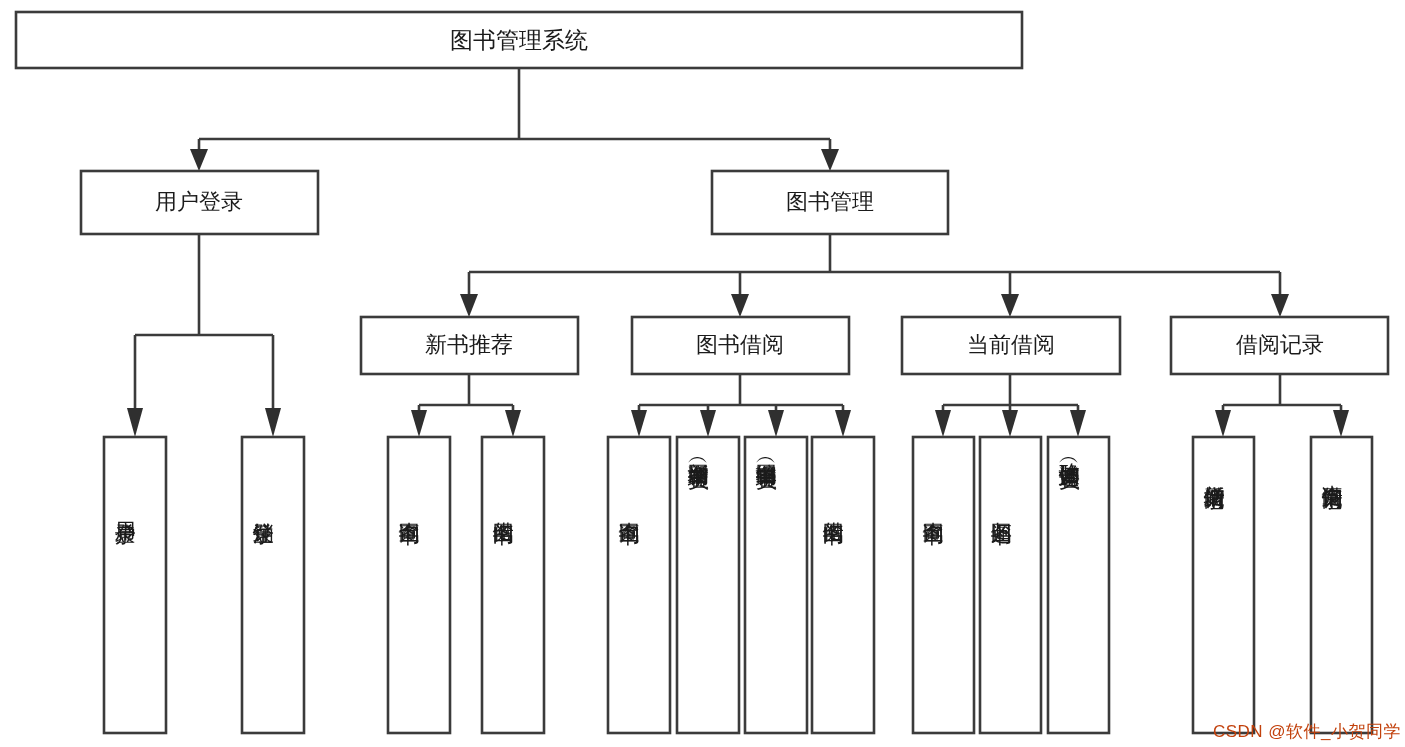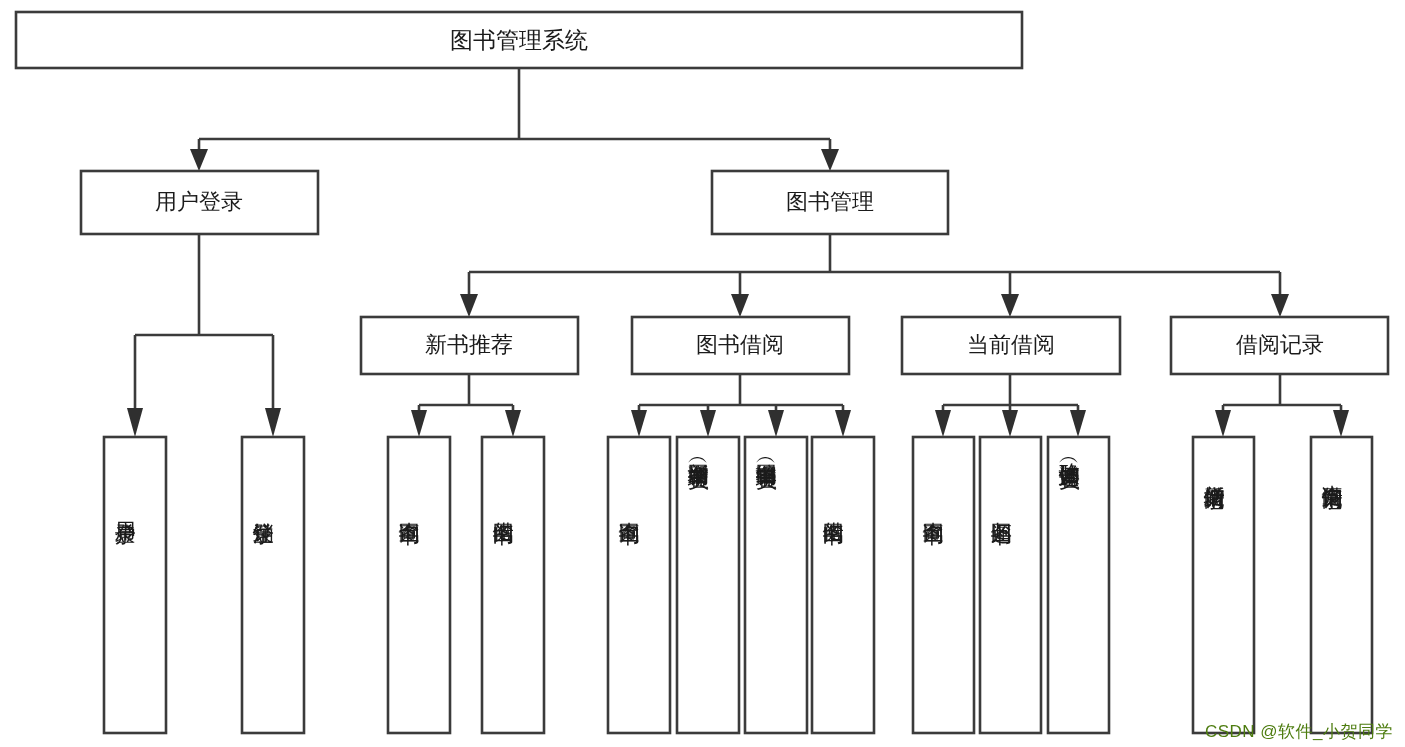--- a/index.html
+++ b/index.html
@@ -60,25 +60,25 @@
     font-size: 21px;
     line-height: 1.06;
     color: #1b1b1b;
     letter-spacing: 1px;
     white-space: nowrap;
     pointer-events: none;
     text-align: start;
   }
   .watermark {
     position: absolute;
-    right: 12px;
+    right: 4px;
     bottom: 4px;
     font-family: "Liberation Sans", "DejaVu Sans", sans-serif;
     font-size: 17px;
-    color: #4d7c0f;
+    color: #c2410c;
     letter-spacing: 0.5px;
     white-space: nowrap;
   }
 </style>
 </head>
 <body>
 
 <div id="diagram-root">
 
   <svg class="flow" viewBox="0 0 1405 747">

